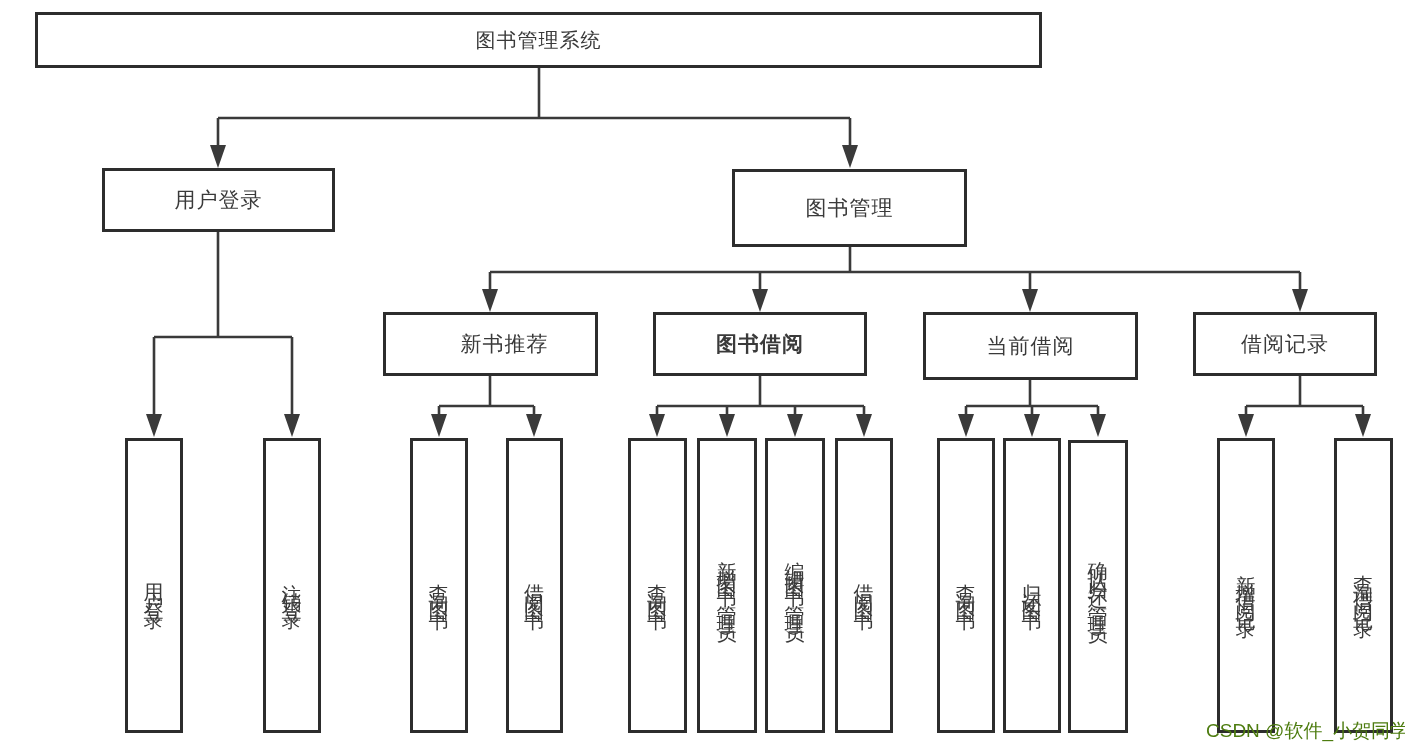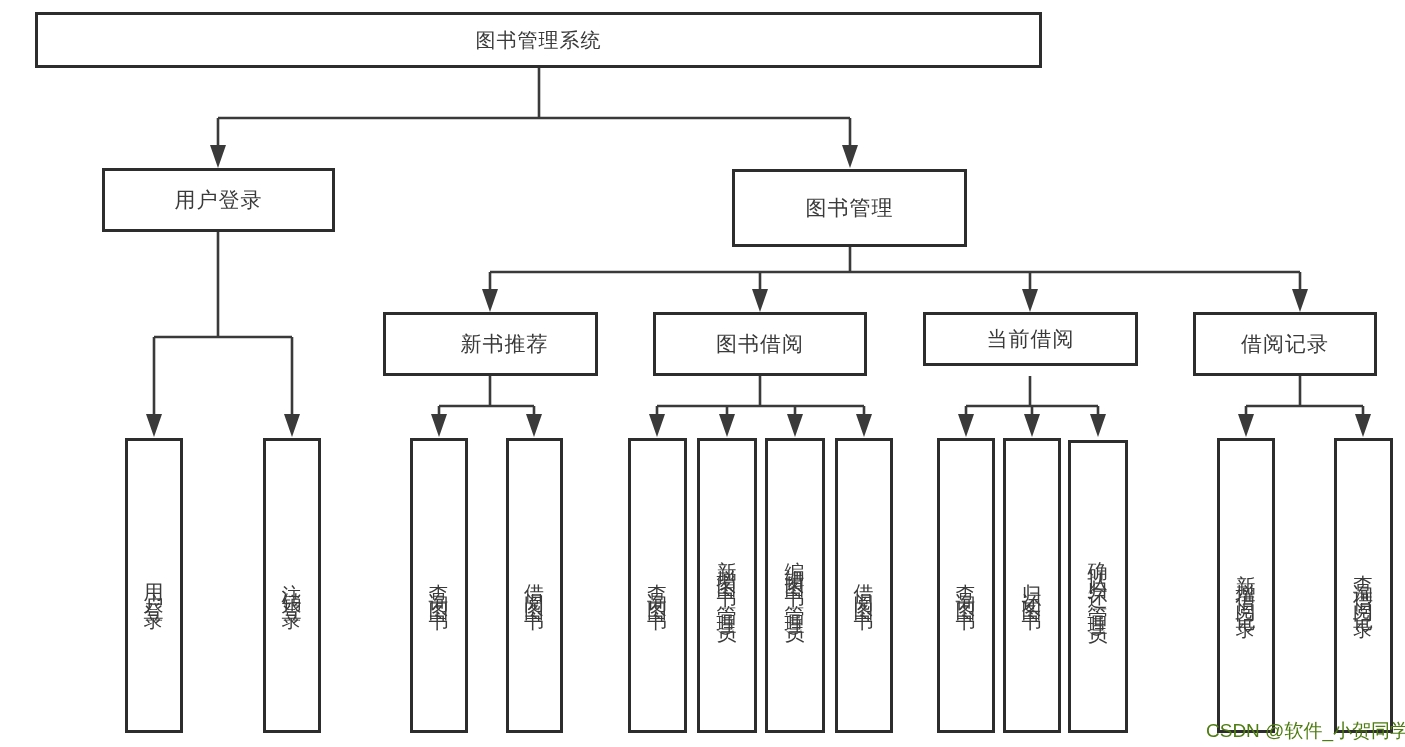--- a/index.html
+++ b/index.html
@@ -124,24 +124,24 @@
   <div class="node h" style="left:82px; top:168px; width:233px; height:64px;">
     <span>用户登录</span>
   </div>
   <div class="node h" style="left:712px; top:169px; width:235px; height:78px;">
     <span>图书管理</span>
   </div>
 
   <div class="node h" style="left:363px; top:312px; width:215px; height:64px;padding-left:28px;">
     <span>新书推荐</span>
   </div>
-  <div class="node h" style="left:633px; top:312px; width:214px; height:64px;">
+  <div class="node h" style="left:633px; top:312px; width:214px; height:64px;font-weight:bold;">
     <span>图书借阅</span>
   </div>
-  <div class="node h" style="left:903px; top:312px; width:215px; height:54px;">
+  <div class="node h" style="left:903px; top:312px; width:215px; height:68px;">
     <span>当前借阅</span>
   </div>
   <div class="node h" style="left:1173px; top:312px; width:184px; height:64px;">
     <span>借阅记录</span>
   </div>
 
   <div class="node leaf" style="left:105px; top:438px; width:58px; height:295px;">
     <span>用户登录</span>
   </div>
   <div class="node leaf" style="left:243px; top:438px; width:58px; height:295px;">

